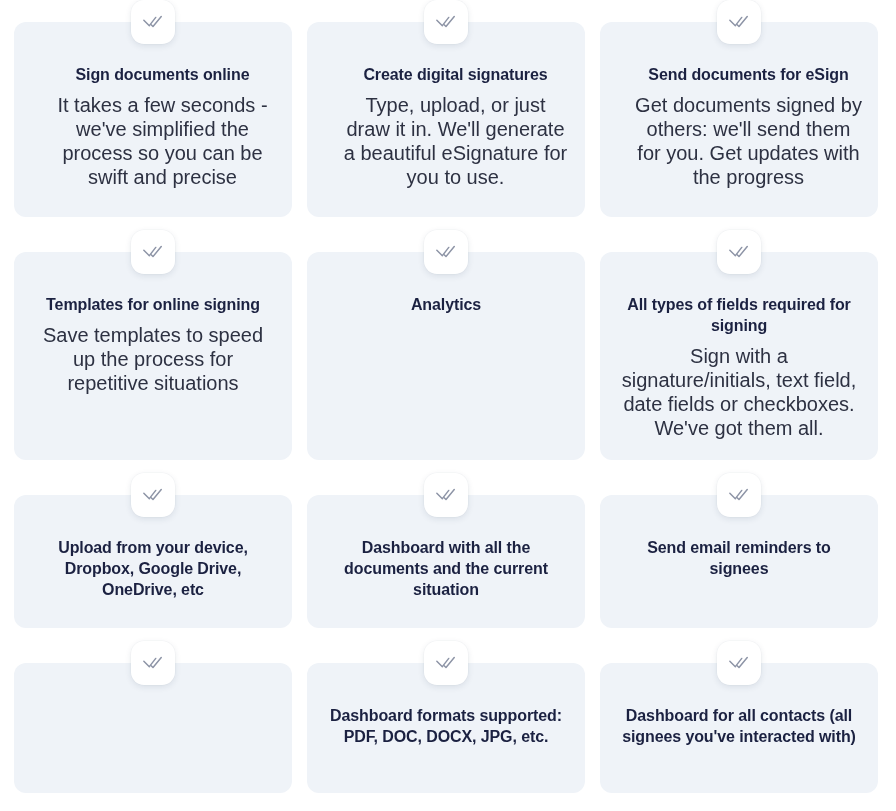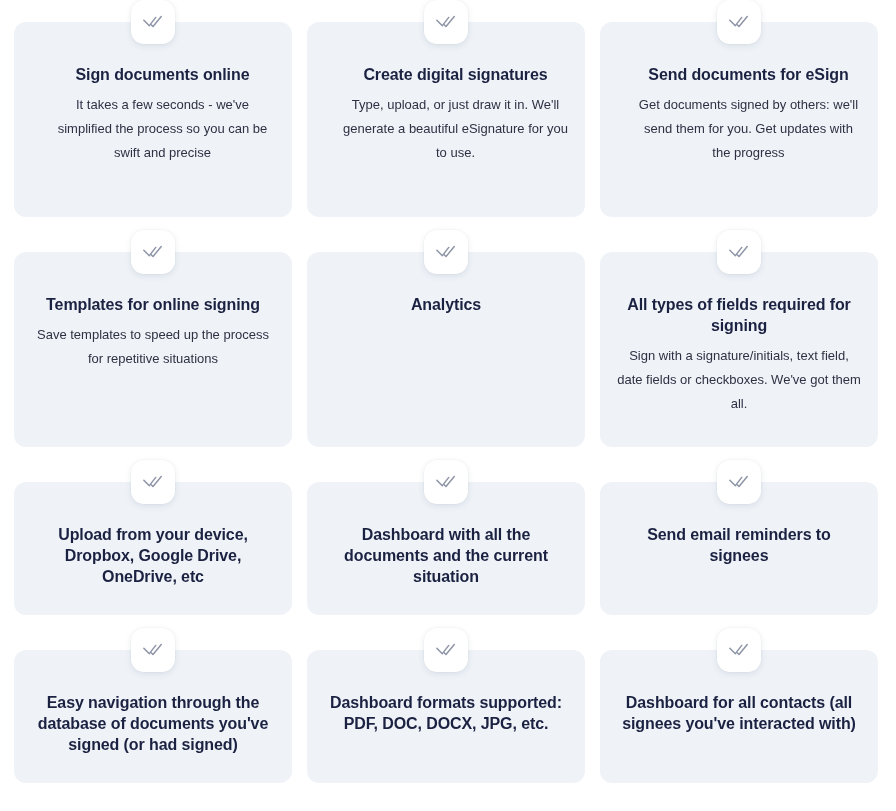--- a/index.html
+++ b/index.html
@@ -69,21 +69,21 @@
   .card-title {
     font-size: 16px;
     font-weight: bold;
     line-height: 21px;
     color: #1b2141;
     margin: 0 0 8px 0;
     letter-spacing: -0.1px;
   }
 
   .card-desc {
-    font-size: 13px;
+    font-size: 20px;
     font-weight: normal;
     line-height: 24px;
     color: #2d3142;
     margin: 0;
   }
 
   .card-desc:empty { display: none; }
 </style>
 </head>
 <body>
@@ -189,21 +189,20 @@
   </div>
 
   <div class="row r4">
     <div class="feature-card">
       <span class="icon-tile">
         <svg viewBox="0 0 24 24" fill="none" stroke="#8d94a6" stroke-width="1.6" stroke-linecap="round" stroke-linejoin="round">
             <polyline points="2,10 8,16 15,7"></polyline>
             <polyline points="10,15 12,17 21,6"></polyline>
           </svg>
       </span>
-      <h3 class="card-title">Easy navigation through the database of documents you've signed (or had signed)</h3>
 
     </div>
     <div class="feature-card">
       <span class="icon-tile">
         <svg viewBox="0 0 24 24" fill="none" stroke="#8d94a6" stroke-width="1.6" stroke-linecap="round" stroke-linejoin="round">
             <polyline points="2,10 8,16 15,7"></polyline>
             <polyline points="10,15 12,17 21,6"></polyline>
           </svg>
       </span>
       <h3 class="card-title">Dashboard formats supported: PDF, DOC, DOCX, JPG, etc.</h3>

